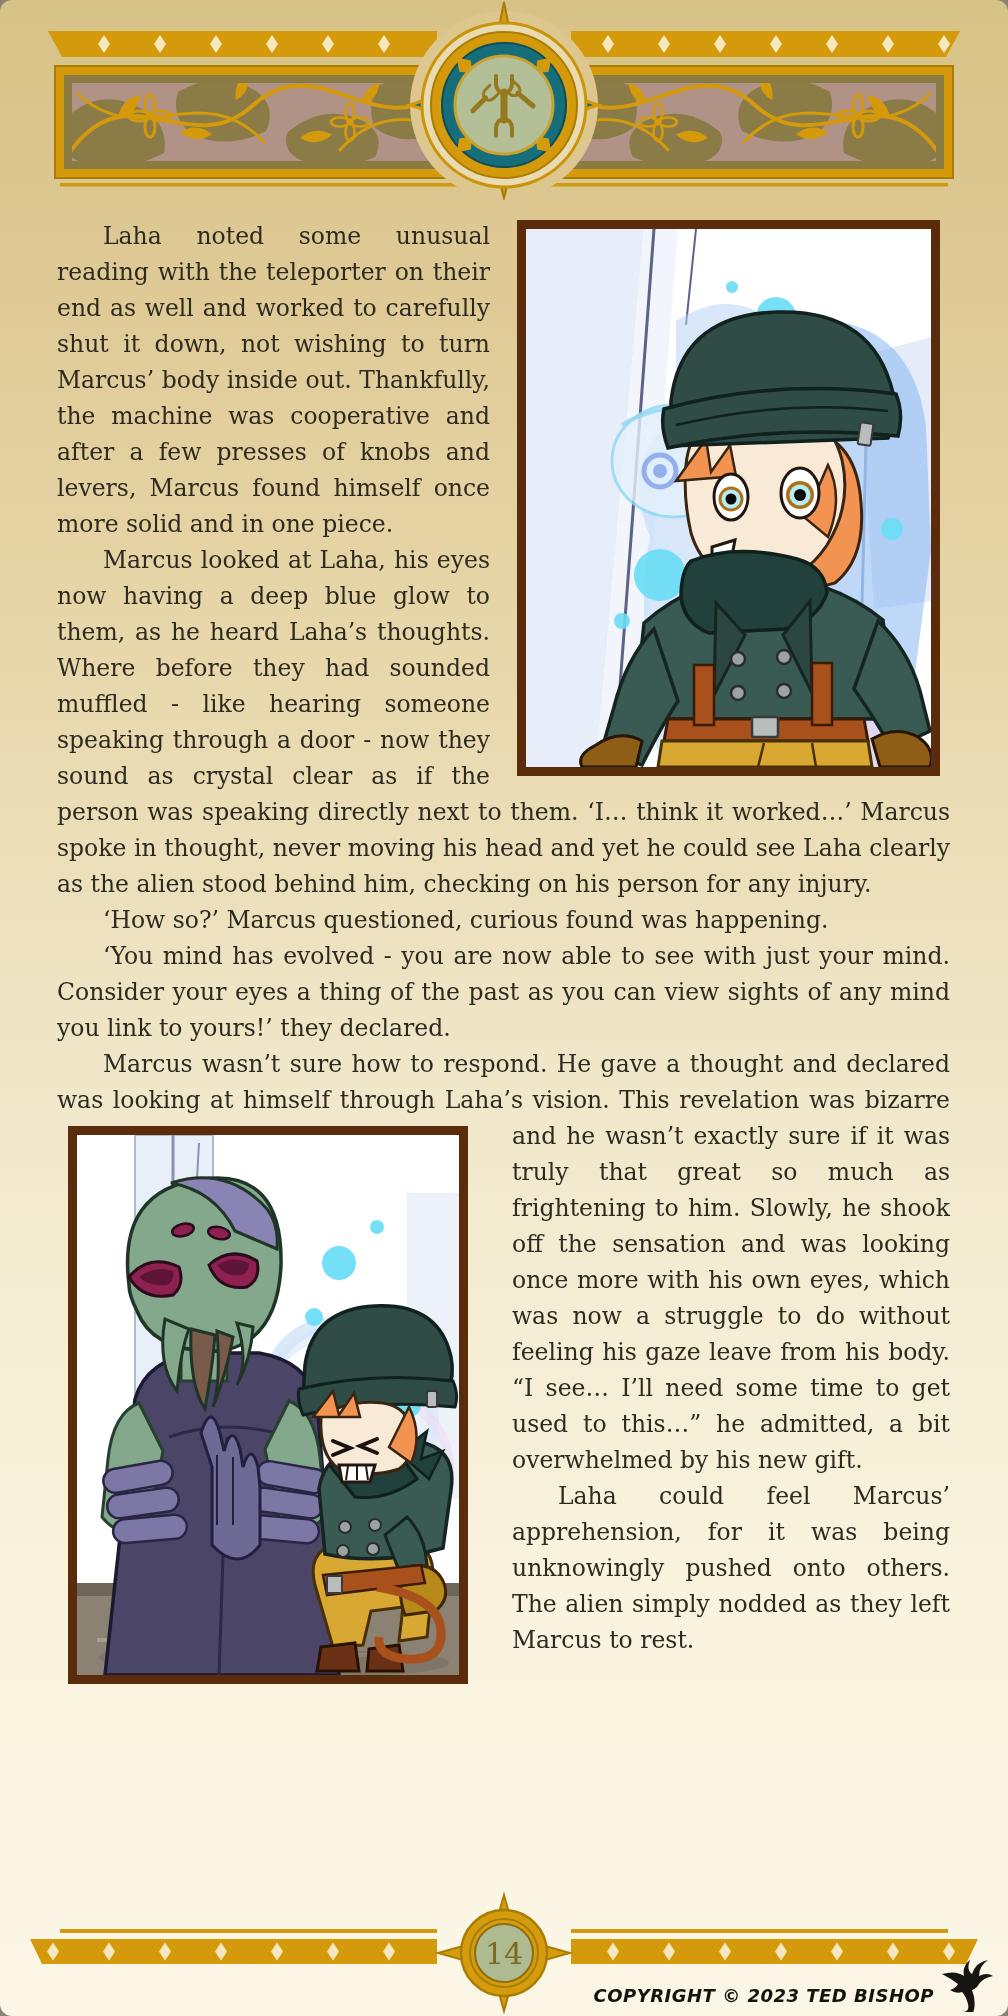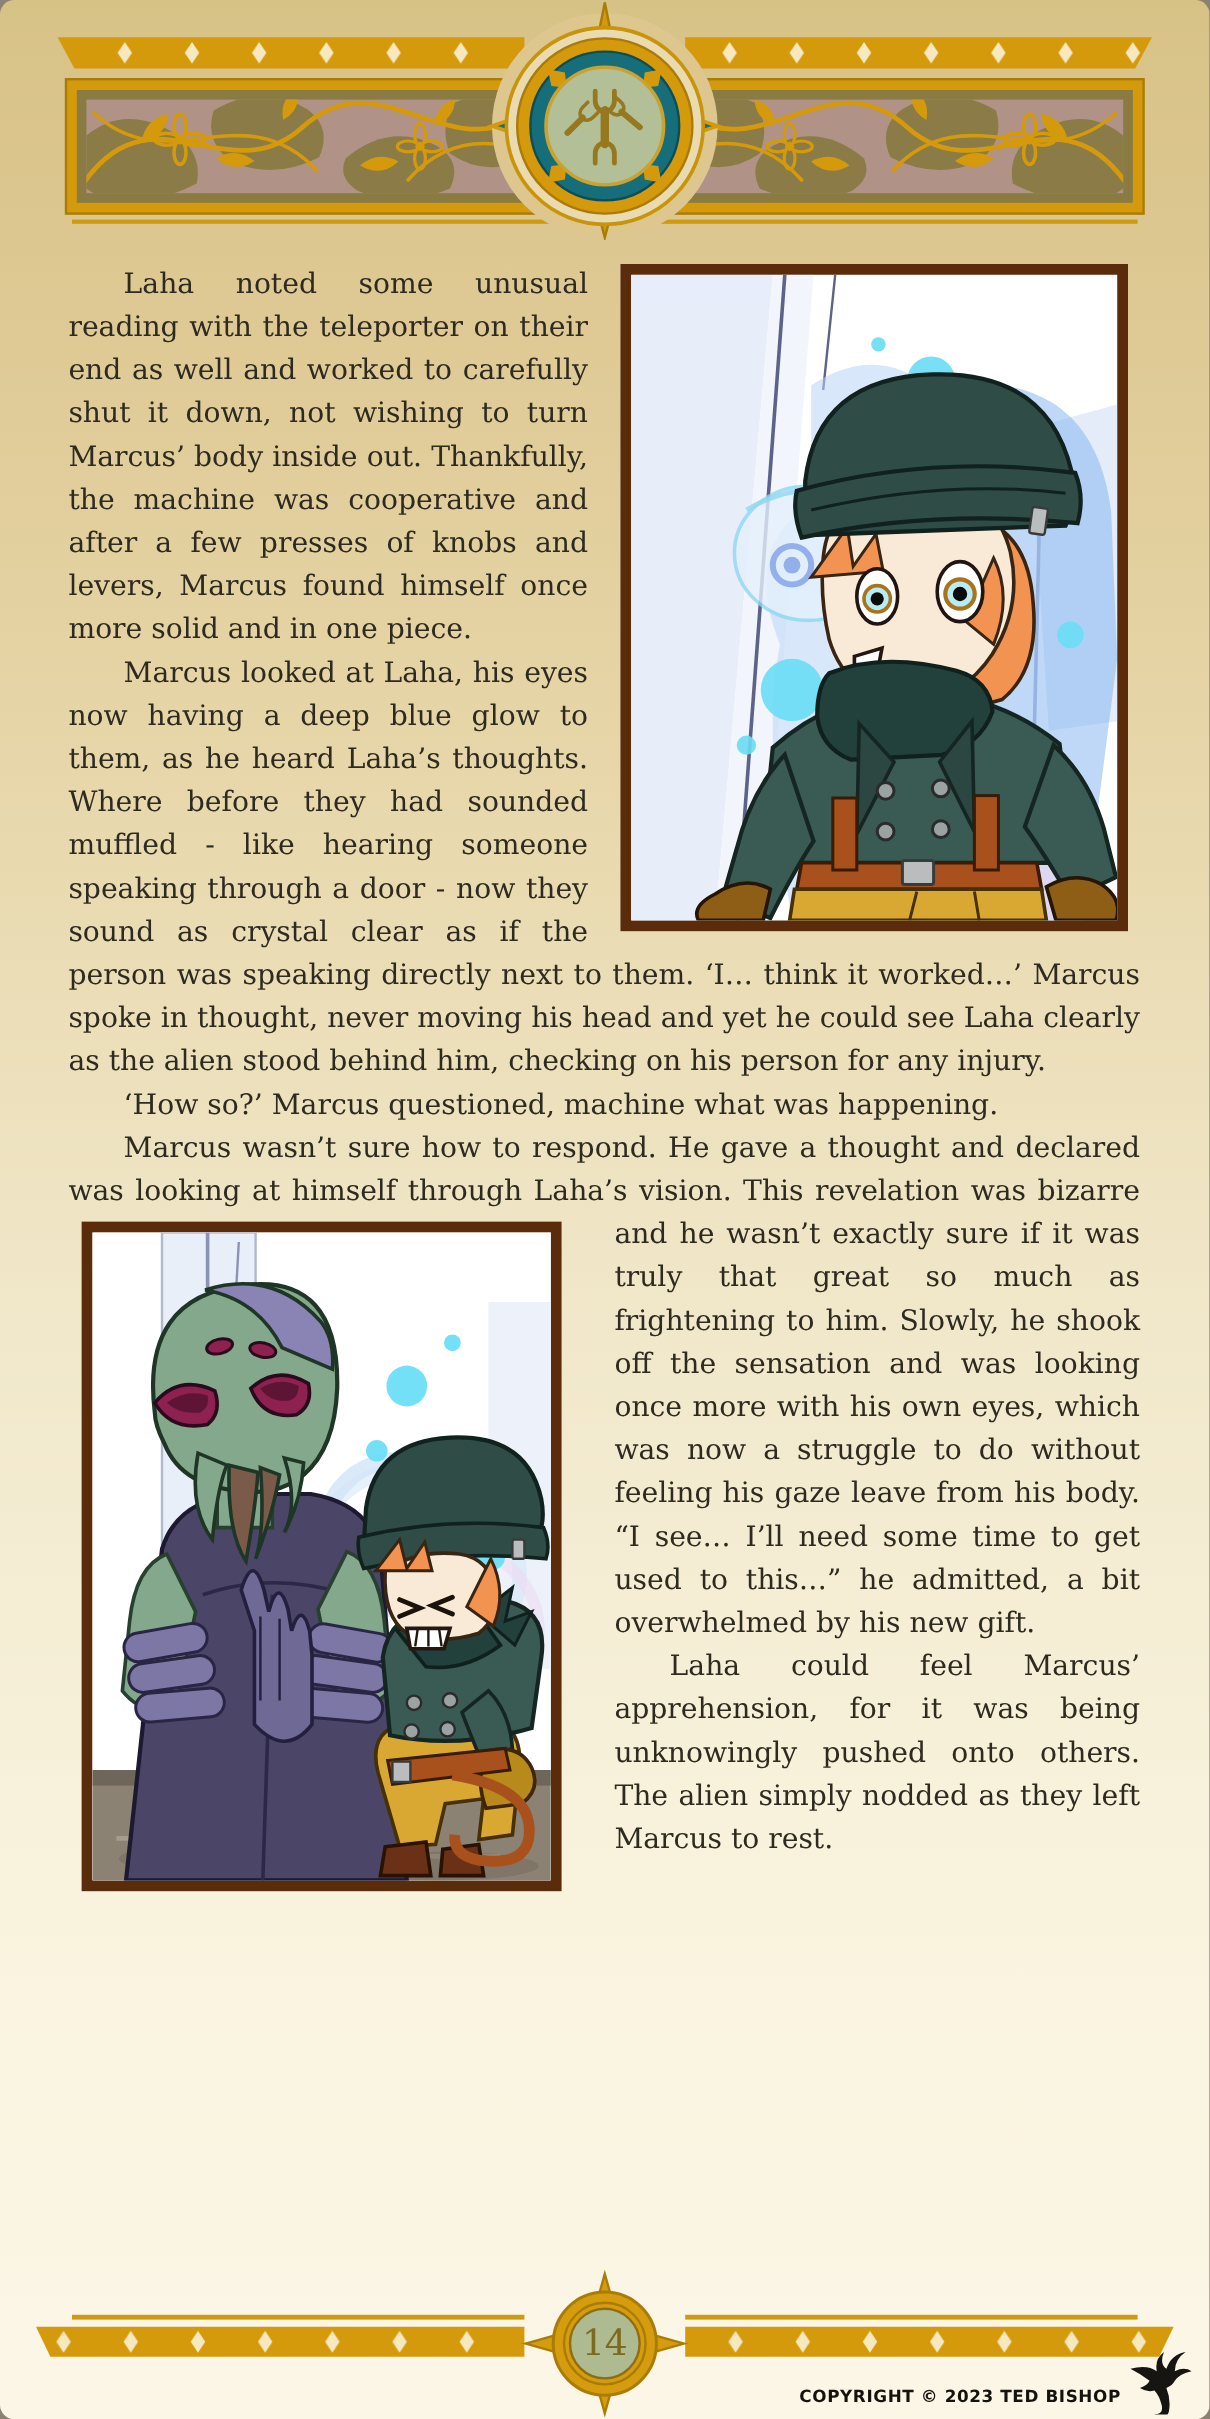--- a/index.html
+++ b/index.html
@@ -17,21 +17,21 @@
   p.para{margin:0;text-indent:46px;}
   .fig{display:block;background:#ffffff;border:9px solid #5a2c0b;}
   .fig svg{display:block;}
   .fig-right{float:right;width:405px;height:538px;margin:2px 10px 0 27px;}
   .fig-left{float:left;width:382px;height:540px;margin:8px 44px 6px 11px;}
   footer.page-footer{position:absolute;left:0;bottom:0;width:1008px;height:125px;text-align:right;}
   .footer-art{position:absolute;left:0;top:0;width:1008px;height:125px;}
   .copyright{
     position:absolute;right:74px;bottom:10px;
     font-family:"DejaVu Sans","Liberation Sans",sans-serif;
-    font-weight:bold;font-size:14px;letter-spacing:.5px;color:#15130e;
+    font-style:italic;font-weight:bold;font-size:18px;letter-spacing:.5px;color:#15130e;
     white-space:nowrap;
   }
   .bird{position:absolute;right:14px;bottom:4px;width:62px;height:64px;}
 </style>
 </head>
 <body>
 
 <div class="page">
 
   <header>
@@ -196,21 +196,22 @@
           <rect x="286" y="434" width="20" height="62" fill="#a9511d" stroke="#3a1b05" stroke-width="2.5"></rect>
           <rect x="226" y="488" width="26" height="20" rx="2" fill="#b9bdbd" stroke="#3a3a3a" stroke-width="2.5"></rect>
           <path d="M136 512 h206 l4 26 H132z" fill="#d9a833" stroke="#473004" stroke-width="3"></path>
           <path d="M238 514 l-6 24 M286 514 l4 24" stroke="#473004" stroke-width="2.5" fill="none"></path>
         </svg>
       </span>
       <span>Laha noted some unusual reading with the teleporter on their end as well and worked to carefully shut it down, not wishing to turn Marcus’ body inside out. Thankfully, the machine was cooperative and after a few presses of knobs and levers, Marcus found himself once more solid and in one piece.</span>
     </p>
 
     <p class="para"><span>Marcus looked at Laha, his eyes now having a deep blue glow to them, as he heard Laha’s thoughts. Where before they had sounded muffled - like hearing someone speaking through a door - now they sound as crystal clear as if the person was speaking directly next to them. ‘I… think it worked…’ Marcus spoke in thought, never moving his head and yet he could see Laha clearly as the alien stood behind him, checking on his person for any injury.</span></p>
-    <p class="para"><span>‘How so?’ Marcus questioned, machine what was happening.</span></p>
+    <p class="para"><span>‘How so?’ Marcus questioned, curious found was happening.</span></p>
+    <p class="para"><span>‘You mind has evolved - you are now able to see with just your mind. Consider your eyes a thing of the past as you can view sights of any mind you link to yours!’ they declared.</span></p>
 
     <p class="para">
       <span>Marcus wasn’t sure how to respond. He gave a thought and declared was looking at himself through Laha’s vision. This revelation was</span>
       
       <span class="fig fig-left">
         <svg viewBox="0 0 382 540" width="382" height="540" xmlns="http://www.w3.org/2000/svg">
           <rect width="382" height="540" fill="#ffffff"></rect>
           <rect x="58" y="0" width="78" height="432" fill="#e9eff9" stroke="#aeb8cf" stroke-width="2"></rect>
           <path d="M96 0 V432" stroke="#8b93b5" stroke-width="3" fill="none"></path>
           <path d="M122 8 l-7 126" stroke="#8b93b5" stroke-width="2" fill="none"></path>

